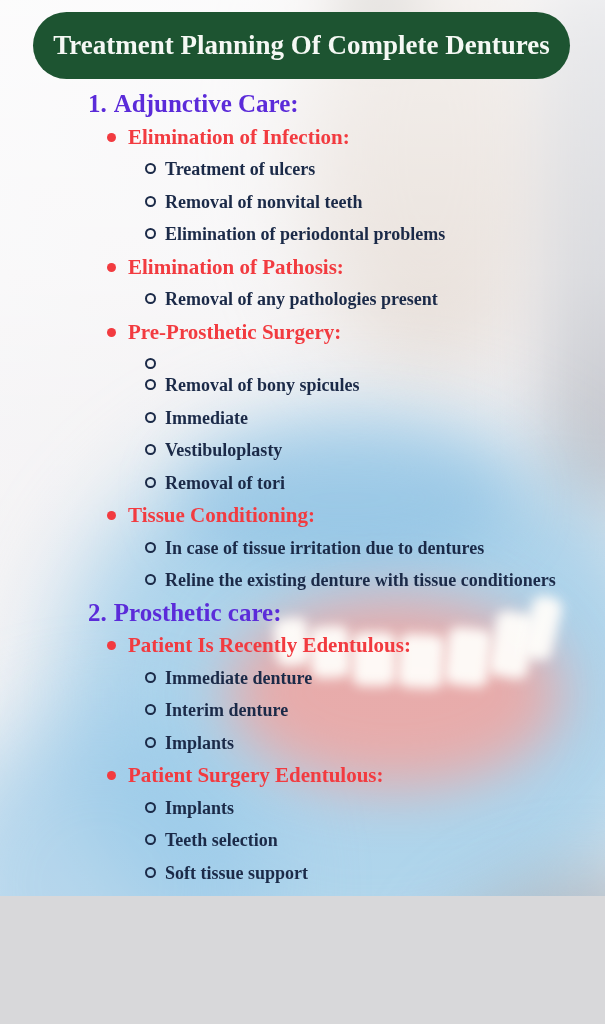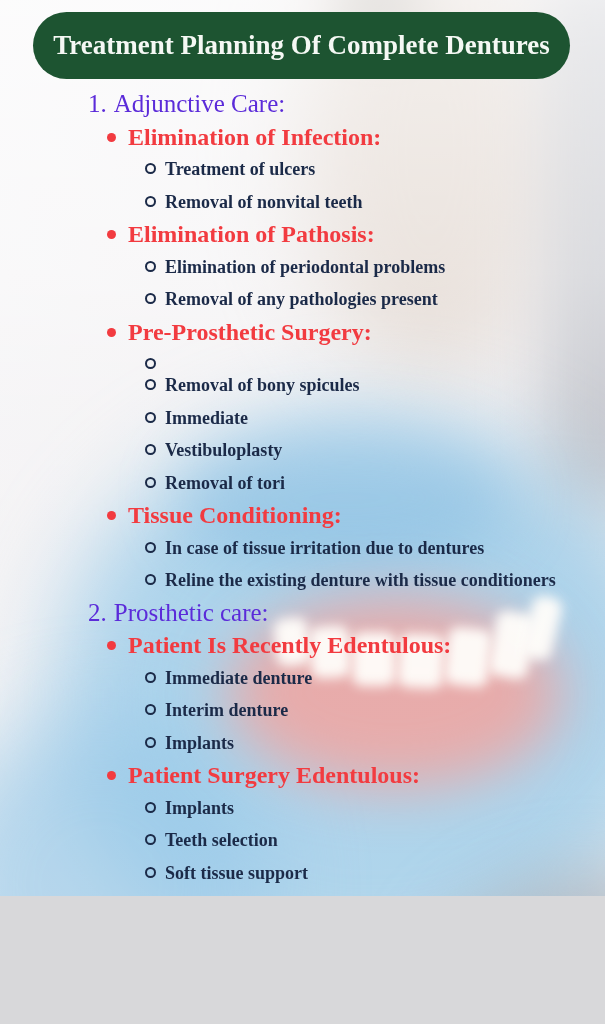--- a/index.html
+++ b/index.html
@@ -45,23 +45,23 @@
     position:absolute;left:33px;top:12px;width:537px;height:67px;
     background:#1d5431;border-radius:34px;
     display:flex;align-items:center;justify-content:center;
   }
   .title-banner .title{
     color:#f5f8f4;font-size:27px;font-weight:bold;white-space:nowrap;
   }
   
   .content{position:absolute;left:0;top:88px;width:605px;}
   .row{line-height:32.5px;}
-  .row-l1{padding-left:88px;font-size:25px;font-weight:normal;color:#5b2bd9;}
+  .row-l1{padding-left:88px;font-size:25px;font-weight:bold;color:#5b2bd9;}
   .row-l1 .num{margin-right:7px;}
-  .row-l2{display:flex;align-items:flex-start;padding-left:107px;font-size:24px;font-weight:bold;color:#f23b40;}
+  .row-l2{display:flex;align-items:flex-start;padding-left:107px;font-size:21px;font-weight:bold;color:#f23b40;}
   .dot{width:9px;height:9px;border-radius:50%;background:#f23b40;margin:12px 12px 0 0;flex:0 0 auto;}
   .row-l3{display:flex;align-items:flex-start;padding-left:145px;font-size:18px;font-weight:bold;color:#1b2a48;}
   .circ{width:11px;height:11px;box-sizing:border-box;border:2px solid #1b2a48;border-radius:50%;margin:10px 9px 0 0;flex:0 0 auto;}
   .row-l3 .txt{max-width:438px;}
   
   .footer-banner{
     position:absolute;left:193px;top:950px;width:270px;height:60px;
     background:#6fb2de;
     clip-path:polygon(0 0,100% 0,84% 100%,0 100%);
     display:flex;align-items:center;
@@ -108,28 +108,28 @@
       <span>Elimination of Infection:</span>
     </div>
     <div class="row row-l3">
       <span class="circ"></span>
       <span class="txt">Treatment of ulcers</span>
     </div>
     <div class="row row-l3">
       <span class="circ"></span>
       <span class="txt">Removal of nonvital teeth</span>
     </div>
+    <div class="row row-l3">
+      <span class="circ"></span>
+      <span class="txt">Elimination of periodontal problems</span>
+    </div>
+
     <div class="row row-l2">
       <span class="dot"></span>
       <span>Elimination of Pathosis:</span>
-    </div>
-
-    <div class="row row-l3">
-      <span class="circ"></span>
-      <span class="txt">Elimination of periodontal problems</span>
     </div>
     <div class="row row-l3">
       <span class="circ"></span>
       <span class="txt">Removal of any pathologies present</span>
     </div>
 
     <div class="row row-l2">
       <span class="dot"></span>
       <span>Pre-Prosthetic Surgery:</span>
     </div>

